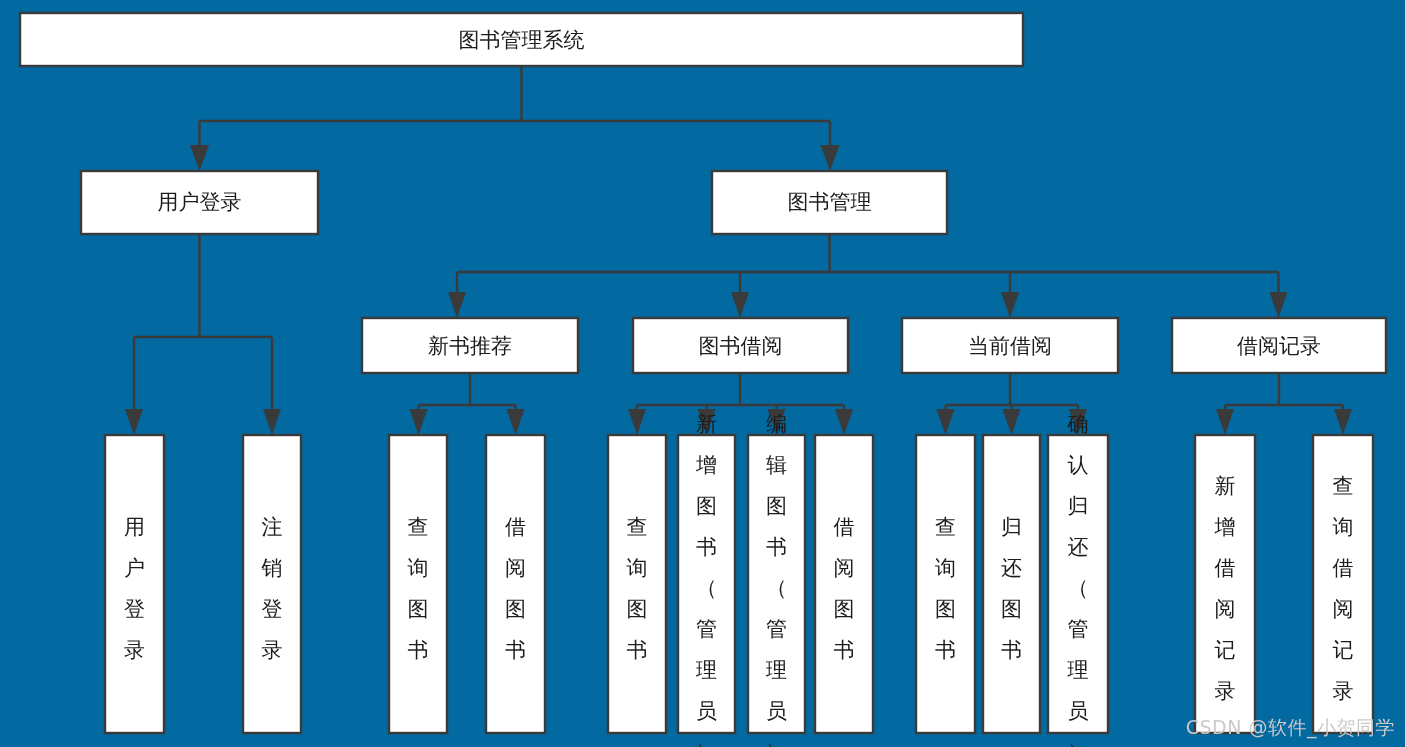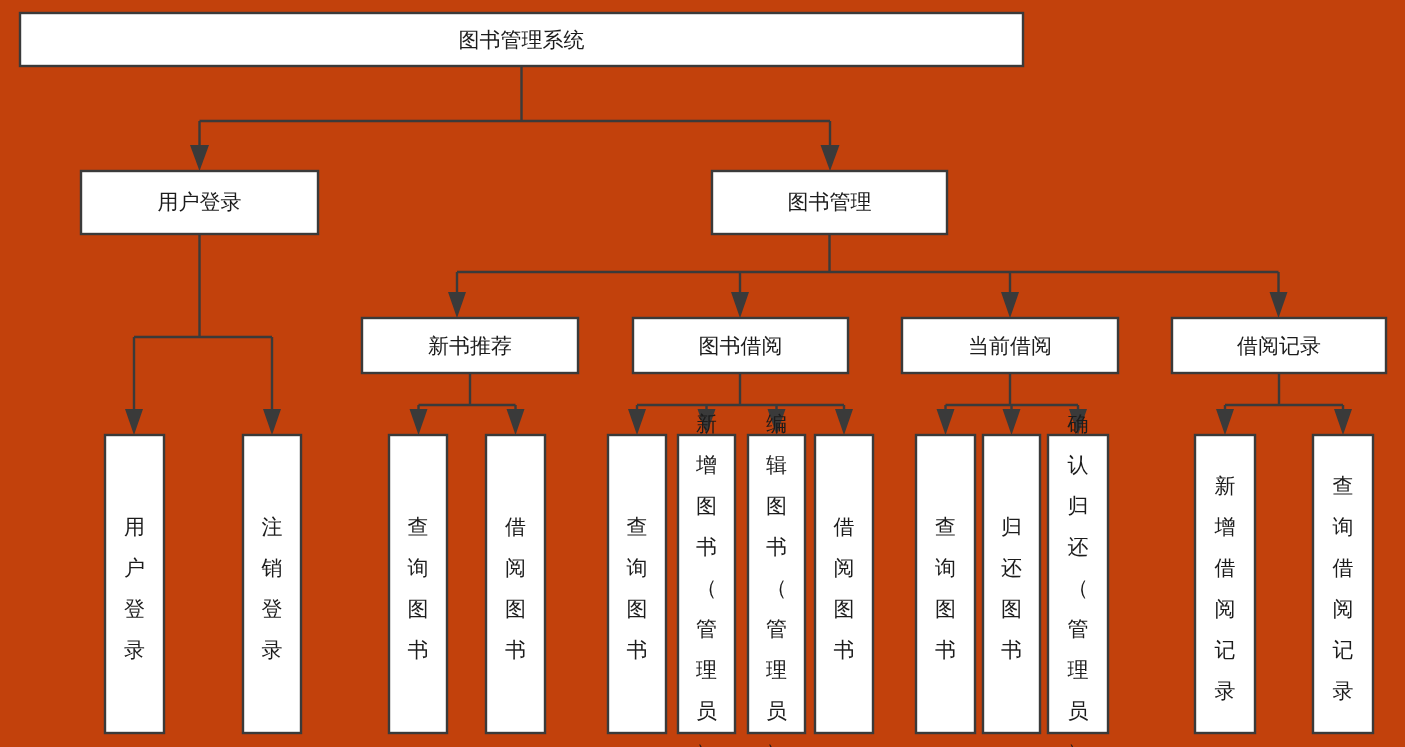--- a/index.html
+++ b/index.html
@@ -11,21 +11,21 @@
     width: 1405px;
     height: 747px;
     font-family: "DejaVu Sans", "Liberation Sans", sans-serif;
     overflow: hidden;
     position: relative;
   }
   #diagram-root {
     position: relative;
     width: 1405px;
     height: 747px;
-    background: #c2410c;
+    background: #0369a1;
   }
   svg.diagram {
     position: absolute;
     top: 0;
     left: 0;
     width: 1405px;
     height: 747px;
   }
   .node-box {
     fill: #ffffff;
@@ -196,14 +196,15 @@
           <text class="node-label-v" x="1225" y="492.98"><tspan x="1225">新</tspan><tspan x="1225" dy="41">增</tspan><tspan x="1225" dy="41">借</tspan><tspan x="1225" dy="41">阅</tspan><tspan x="1225" dy="41">记</tspan><tspan x="1225" dy="41">录</tspan></text>
         </g>
         <g>
           <rect class="node-box" x="1313" y="435" width="60" height="298"></rect>
           <text class="node-label-v" x="1343" y="492.98"><tspan x="1343">查</tspan><tspan x="1343" dy="41">询</tspan><tspan x="1343" dy="41">借</tspan><tspan x="1343" dy="41">阅</tspan><tspan x="1343" dy="41">记</tspan><tspan x="1343" dy="41">录</tspan></text>
         </g>
       </g>
 
   </svg>
 
+  <div class="watermark-text">CSDN @软件_小贺同学</div>
 
 </div>
 
 </body></html>

